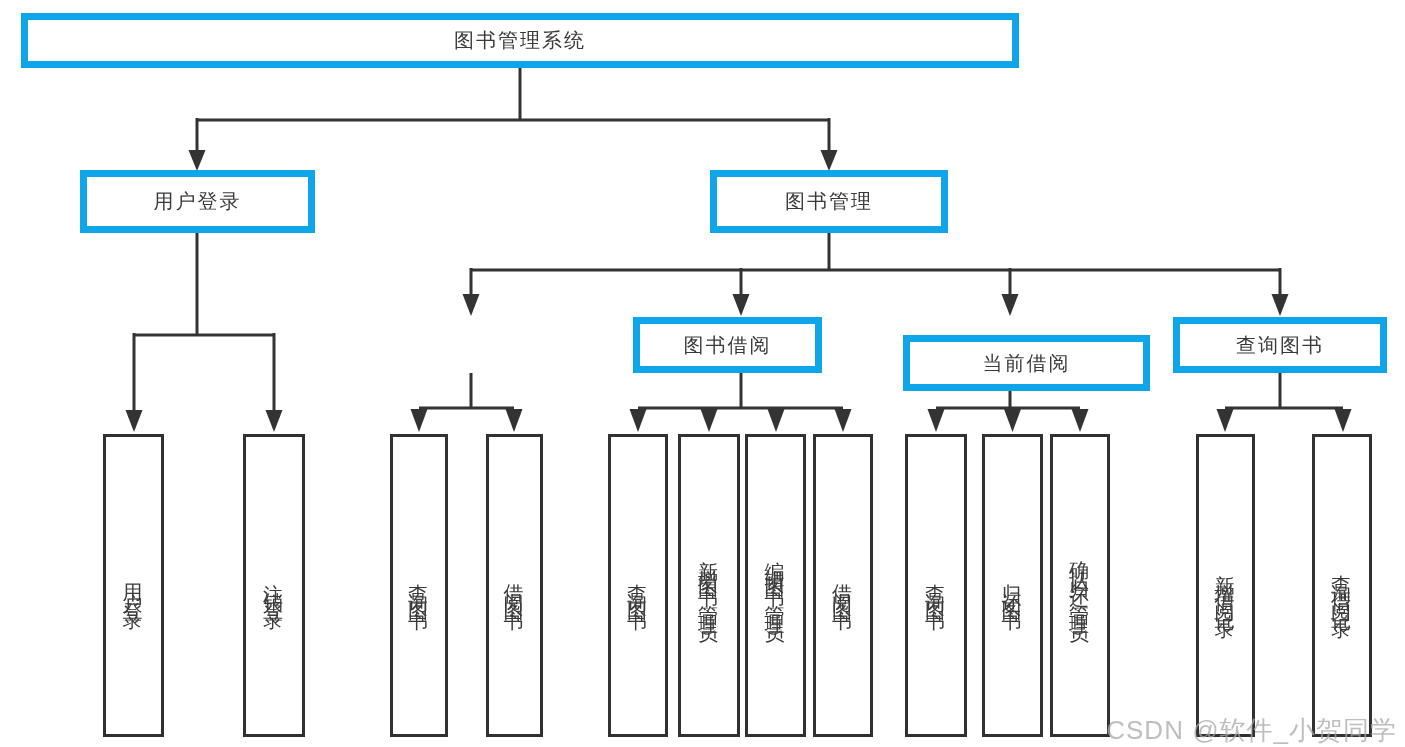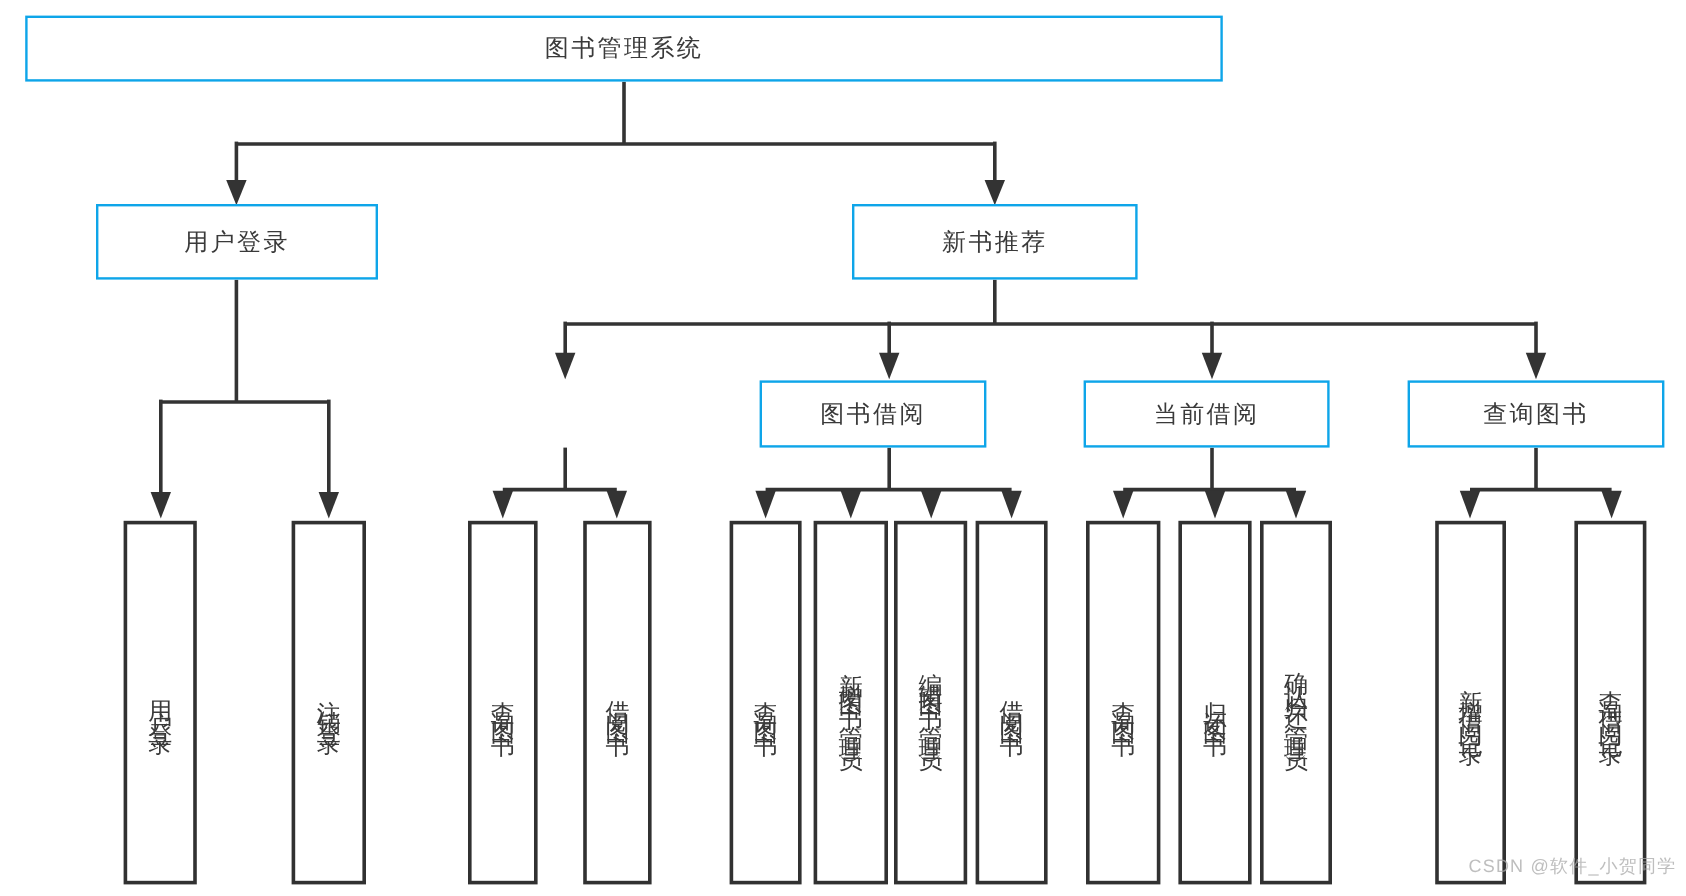--- a/index.html
+++ b/index.html
@@ -13,21 +13,21 @@
   }
   #connectors {
     position: absolute;
     left: 0; top: 0;
     width: 1405px; height: 747px;
     z-index: 1;
   }
   .hbox {
     position: absolute;
     box-sizing: border-box;
-    border: 2px solid #0ea5e9;
+    border: 7px solid #0ea5e9;
     background: #ffffff;
     display: flex;
     align-items: center;
     justify-content: center;
     z-index: 2;
   }
   .hbox span {
     font-size: 20px;
     letter-spacing: 2px;
     color: #3a3a3a;
@@ -49,21 +49,21 @@
     text-orientation: mixed;
     font-size: 20px;
     letter-spacing: 9px;
     color: #3a3a3a;
     white-space: nowrap;
   }
   #watermark {
     position: absolute;
     top: 713px;
     right: 8px;
-    font-size: 15px;
+    font-size: 26px;
     color: rgba(168,168,168,0.75);
     letter-spacing: 1px;
     z-index: 3;
   }
   path.cl { stroke: #333333; stroke-width: 3; fill: none; }
   polygon.ah { fill: #333333; }
 </style>
 </head>
 <body>
 
@@ -135,27 +135,27 @@
   </svg>
 
   <div class="hbox" style="left:21px;top:13px;width:998px;height:55px">
     <span>图书管理系统</span>
   </div>
 
   <div class="hbox" style="left:80px;top:170px;width:235px;height:63px">
     <span>用户登录</span>
   </div>
   <div class="hbox" style="left:710px;top:170px;width:238px;height:63px">
-    <span>新书推荐</span>
+    <span>图书管理</span>
   </div>
 
   <div class="hbox" style="left:633px;top:317px;width:189px;height:56px">
     <span>图书借阅</span>
   </div>
-  <div class="hbox" style="left:903px;top:317px;width:205px;height:56px">
+  <div class="hbox" style="left:903px;top:335px;width:247px;height:56px">
     <span>当前借阅</span>
   </div>
   <div class="hbox" style="left:1173px;top:317px;width:214px;height:56px">
     <span>查询图书</span>
   </div>
 
   <div class="vbox" style="left:103px;width:61px">
     <span>用户登录</span>
   </div>
   <div class="vbox" style="left:243px;width:62px">

